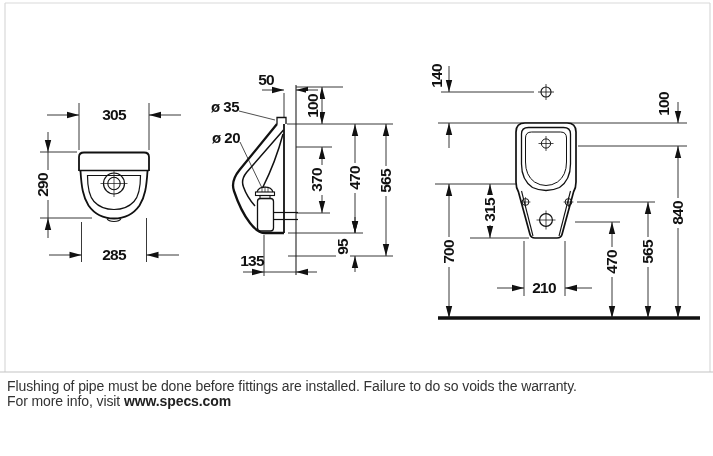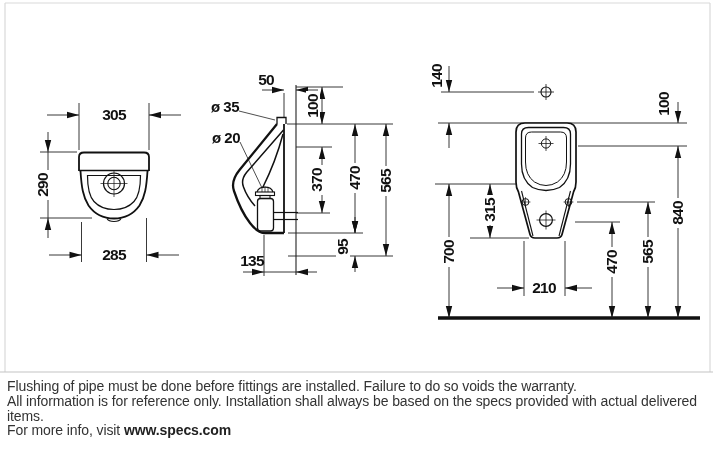--- a/index.html
+++ b/index.html
@@ -229,16 +229,15 @@
     <g transform="rotate(-90 678 213)">
       <rect x="663" y="206" width="30" height="14" fill="#fff"></rect>
       <text class="dim" x="678" y="218" text-anchor="middle">840</text>
     </g>
     <text class="dim" x="544" y="293" text-anchor="middle">210</text>
   </g>
 </svg>
 
 <div class="footer">
   <div>Flushing of pipe must be done before fittings are installed. Failure to do so voids the warranty.</div>
-  <div>All information is for reference only. Installation shall always be based on the specs provided with actual delivered items.</div>
   <div><span>For more info, visit </span><b>www.specs.com</b></div>
 </div>
 </div>
 
 </body></html>

